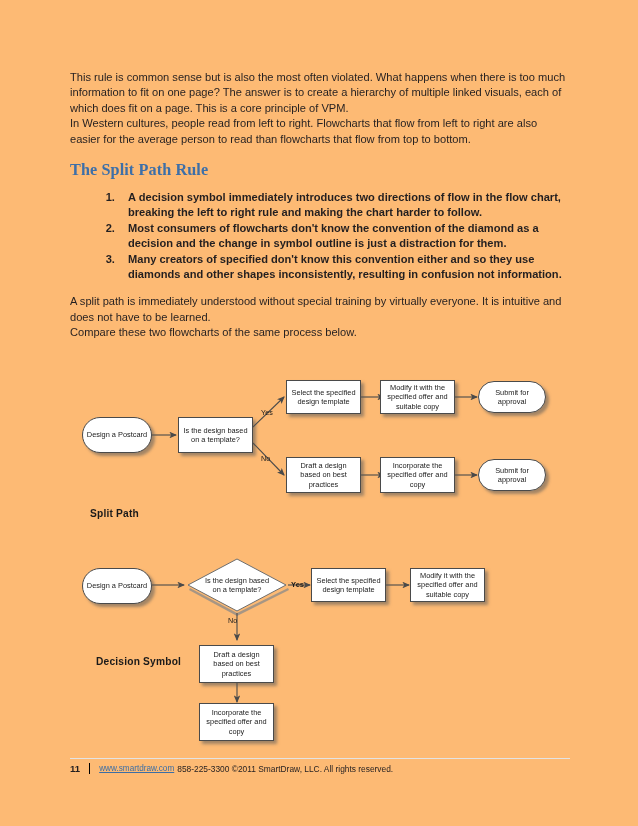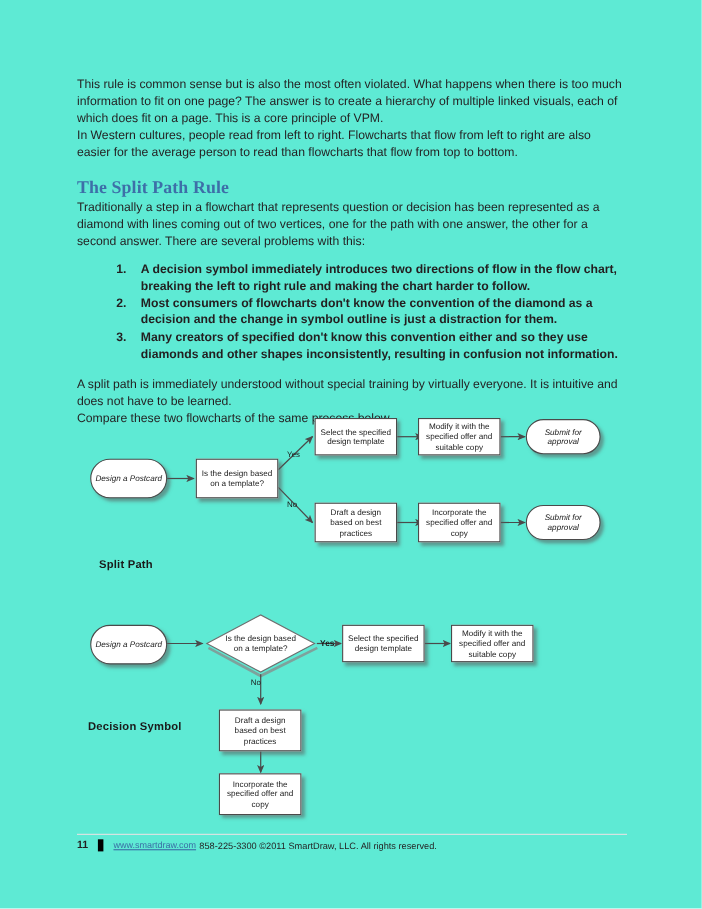--- a/index.html
+++ b/index.html
@@ -13,21 +13,21 @@
     position: relative;
     font-family: "Liberation Sans", sans-serif;
     color: #262626;
     overflow: hidden;
   }
   .page {
     position: absolute;
     left: 0; top: 0;
     width: 638px;
     height: 826px;
-    background: #5eead4;
+    background: #fdba74;
   }
   .content {
     position: absolute;
     left: 70px;
     top: 70px;
     width: 500px;
   }
 
   
   p.body-text {
@@ -76,21 +76,20 @@
     color: #1a1a1a;
     display: flex;
     align-items: center;
     justify-content: center;
     text-align: center;
     padding: 2px 3px;
     box-shadow: 3px 3px 3px rgba(90,90,90,0.55);
   }
   .node.term {
     border-radius: 22px;
-    font-style: italic;
   }
   .diamond-label {
     position: absolute;
     font-size: 7.4px;
     line-height: 9.4px;
     text-align: center;
     color: #1a1a1a;
     display: flex;
     align-items: center;
     justify-content: center;
@@ -128,42 +127,41 @@
     padding-top: 4px;
     font-size: 8.4px;
     color: #231f20;
     display: flex;
     align-items: center;
   }
   .footer .pagenum {
     font-weight: bold;
     font-size: 9.6px;
     padding-right: 9px;
-    border-right: 5px solid #000000;
+    border-right: 1px solid #000000;
     margin-right: 9px;
   }
   .footer a.sitelink {
     color: #3b6ea5;
     font-size: 8.2px;
   }
   .footer .credit { margin-left: 3px; }
 </style>
 </head>
 <body>
 
 <div class="page">
 
   <div class="content">
 
     <p class="body-text">This rule is common sense but is also the most often violated. What happens when there is too much information to fit on one page? The answer is to create a hierarchy of multiple linked visuals, each of which does fit on a page. This is a core principle of VPM.</p>
 
     <p class="body-text">In Western cultures, people read from left to right. Flowcharts that flow from left to right are also easier for the average person to read than flowcharts that flow from top to bottom.</p>
 
     <h2 class="section-heading">The Split Path Rule</h2>
-    <p class="body-text">Traditionally a step in a flowchart that represents question or decision has been represented as a diamond with lines coming out of two vertices, one for the path with one answer, the other for a second answer. There are several problems with this:</p>
 
     <ol class="problem-list">
       <li>A decision symbol immediately introduces two directions of flow in the flow chart, breaking the left to right rule and making the chart harder to follow.</li>
       <li>Most consumers of flowcharts don't know the convention of the diamond as a decision and the change in symbol outline is just a distraction for them.</li>
       <li>Many creators of specified don't know this convention either and so they use diamonds and other shapes inconsistently, resulting in confusion not information.</li>
     </ol>
 
     <div class="spacer-12"></div>
     <p class="body-text">A split path is immediately understood without special training by virtually everyone. It is intuitive and does not have to be learned.</p>
     <p class="body-text">Compare these two flowcharts of the same process below.</p>
@@ -238,21 +236,21 @@
 
     <span class="branch-label bold" style="left:291px; top:30px;">Yes</span>
     <span class="branch-label" style="left:228px; top:66px;">No</span>
 
     <div class="node" style="left:311px; top:18px; width:75px; height:34px;">Select the specified design template</div>
     <div class="node" style="left:410px; top:18px; width:75px; height:34px;">Modify it with the specified offer and suitable copy</div>
 
     <div class="node" style="left:199px; top:95px; width:75px; height:38px;">Draft a design based on best practices</div>
     <div class="node" style="left:199px; top:153px; width:75px; height:38px;">Incorporate the specified offer and copy</div>
 
-    <span class="chart-title" style="left:80px; top:70px;">Decision Symbol</span>
+    <span class="chart-title" style="left:96px; top:70px;">Decision Symbol</span>
   </div>
 
   <div class="footer">
     <span class="pagenum">11</span>
     <a class="sitelink" href="#">www.smartdraw.com</a>
     <span class="credit">858-225-3300 ©2011 SmartDraw, LLC. All rights reserved.</span>
   </div>
 
 </div>
 

